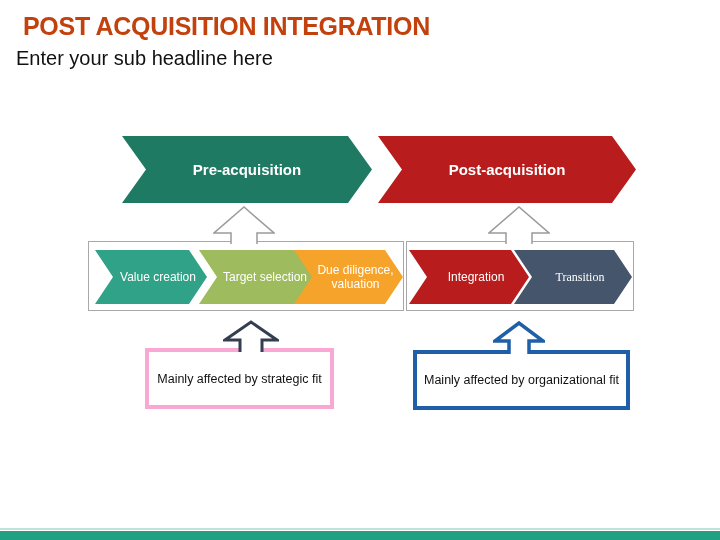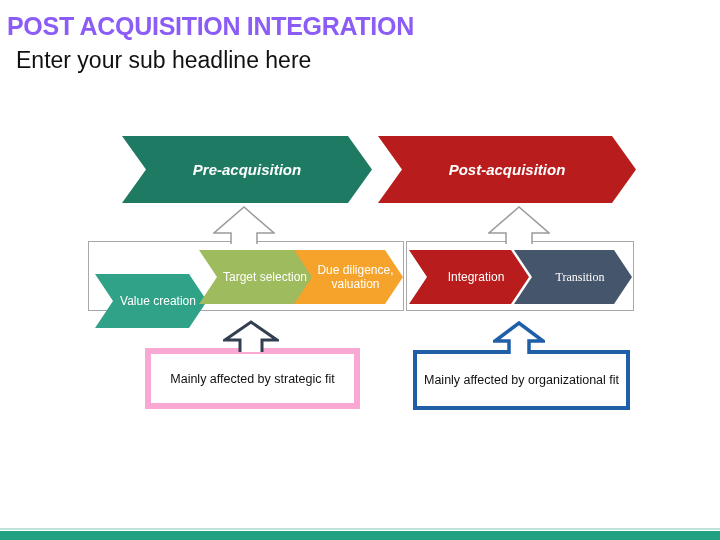--- a/index.html
+++ b/index.html
@@ -4,70 +4,70 @@
 <style>
   html,body{margin:0;padding:0;}
   body{
     width:720px;height:540px;position:relative;background:#ffffff;
     font-family:"Liberation Sans", sans-serif;overflow:hidden;
   }
   .abs{position:absolute;}
 
   
   .title{
-    left:7px;top:12px;width:560px;
-    font-size:25px;font-weight:bold;color:#8b5cf6;letter-spacing:-0.3px;
+    left:23px;top:12px;width:560px;
+    font-size:25px;font-weight:bold;color:#c2410c;letter-spacing:-0.3px;
   }
   .subtitle{
     left:16px;top:47px;width:560px;
-    font-size:23px;color:#111111;
+    font-size:20px;color:#111111;
   }
 
   
   .big-arrow{
     top:136px;height:67px;display:flex;align-items:center;justify-content:center;
     clip-path:polygon(0 0, calc(100% - 24px) 0, 100% 50%, calc(100% - 24px) 100%, 0 100%, 24px 50%);
   }
-  .big-arrow .lbl{color:#ffffff;font-size:15px;font-weight:bold;font-style:italic;}
+  .big-arrow .lbl{color:#ffffff;font-size:15px;font-weight:bold;}
   .arrow-pre{left:122px;width:250px;background:#1F7A64;}
   .arrow-post{left:378px;width:258px;background:#b91c1c;}
 
   
   .group-box{
     top:241px;height:70px;background:#ffffff;border:1.5px solid #A8A8A8;box-sizing:border-box;
   }
   .box-pre{left:88px;width:316px;}
   .box-post{left:406px;width:228px;}
 
   
   .chev{
     top:250px;height:54px;display:flex;align-items:center;justify-content:center;
     clip-path:polygon(0 0, calc(100% - 18px) 0, 100% 50%, calc(100% - 18px) 100%, 0 100%, 18px 50%);
     z-index:2;
   }
   .chev .lbl{
     color:#ffffff;font-size:12px;line-height:1.18;text-align:center;
     padding-left:14px;width:78%;
   }
-  .chev1{left:95px;width:112px;background:#30A287;margin-top:24px;}
+  .chev1{left:95px;width:112px;background:#30A287;}
   .chev2{left:199px;width:118px;background:#9EBB5E;}
   .chev3{left:294px;width:109px;background:#F6A32B;}
   .chev4{left:409px;width:120px;background:#b91c1c;}
   .chev5{left:514px;width:118px;background:#45566C;font-family:Liberation Serif, serif;}
 
   
   .flow-arrow{z-index:3;}
 
   
   .callout{
     box-sizing:border-box;background:#ffffff;
     display:flex;align-items:center;justify-content:center;text-align:center;
     font-size:12.5px;color:#111111;z-index:1;
   }
-  .callout-left{left:145px;top:348px;width:215px;height:61px;border:6px solid #f9a8d4;}
+  .callout-left{left:145px;top:348px;width:189px;height:61px;border:4px solid #f9a8d4;}
   .callout-right{left:413px;top:350px;width:217px;height:60px;border:4px solid #1F5FA8;padding:0 4px;}
 
   
   .footer-line{left:0;top:528px;width:720px;height:2px;background:#BFE3DA;}
   .footer-bar{left:0;top:531px;width:720px;height:9px;background:#21A181;}
 </style>
 </head>
 <body>
 
 <div class="abs title">POST ACQUISITION INTEGRATION</div>

